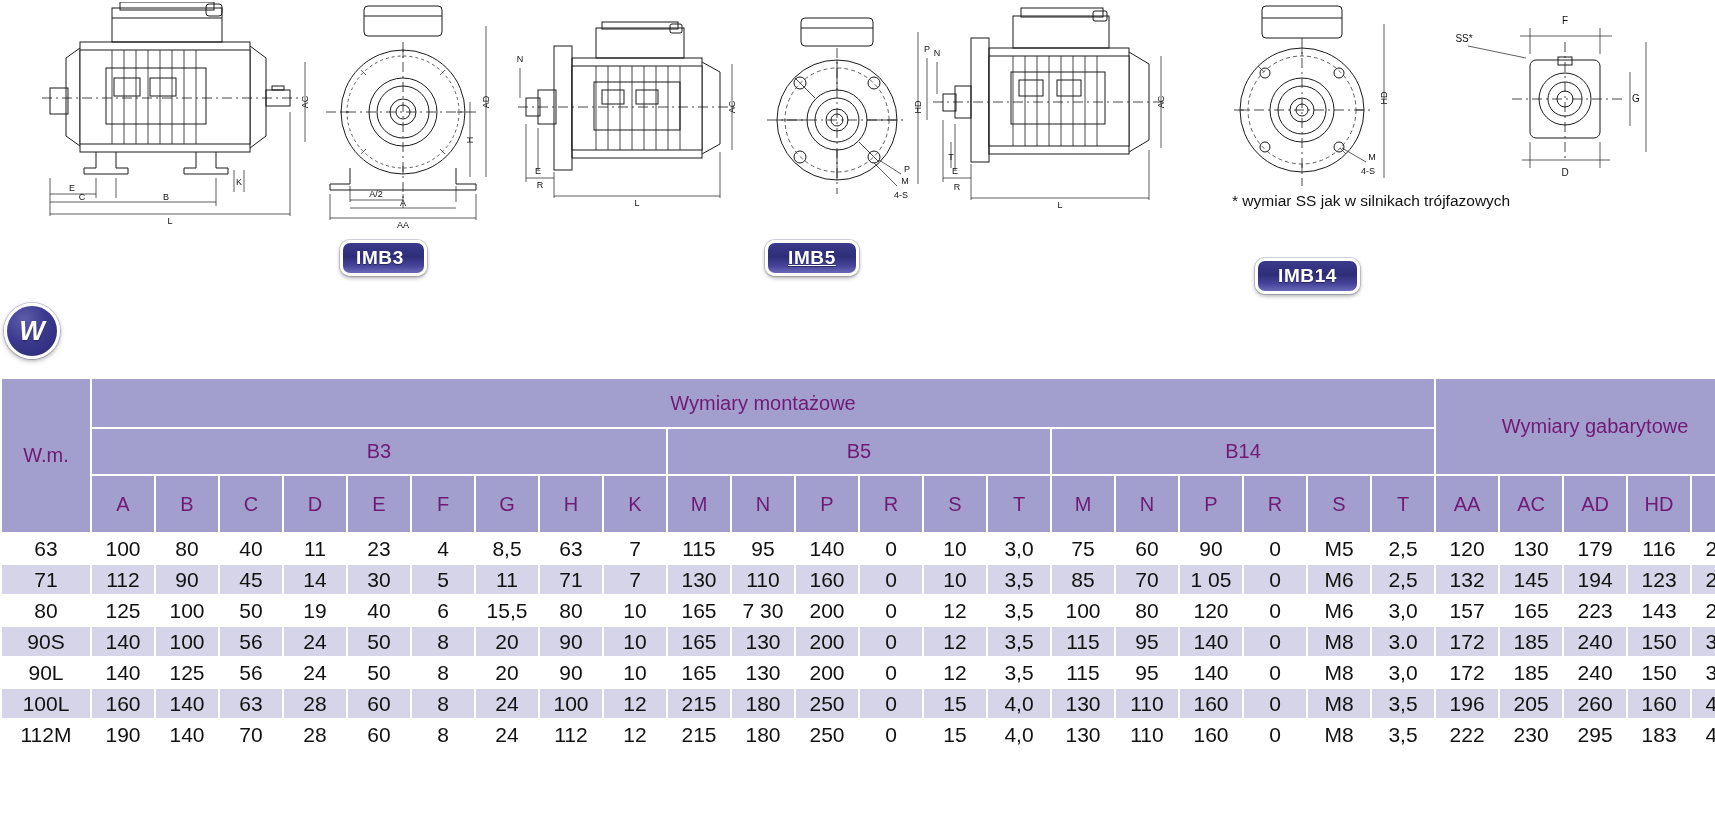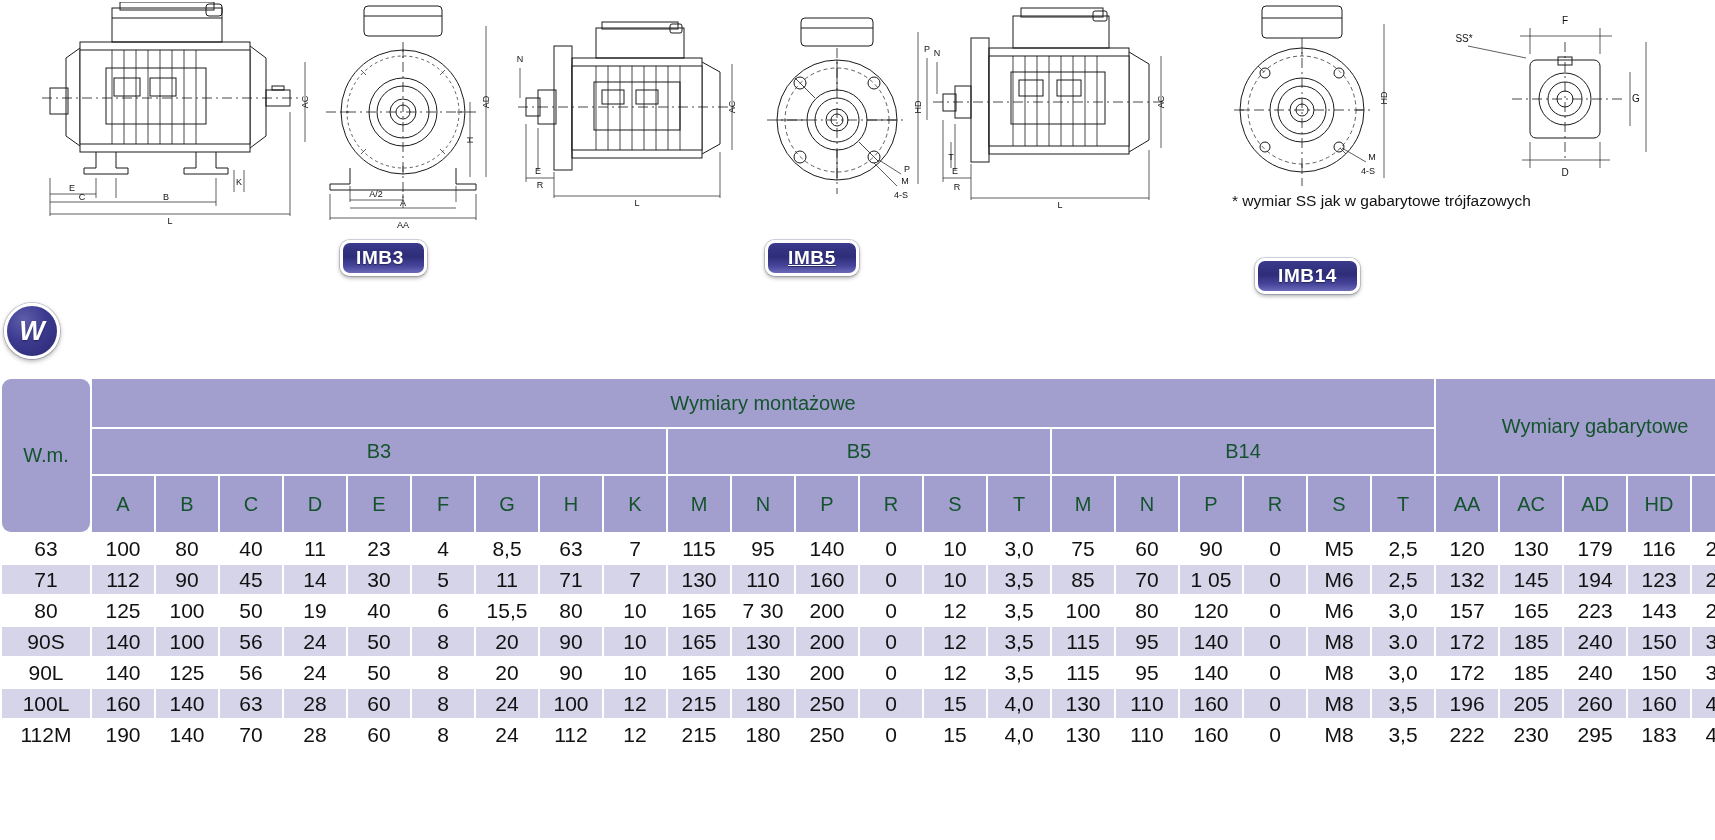--- a/index.html
+++ b/index.html
@@ -98,32 +98,32 @@
     width: 1715px;
   }
   table.dims {
     border-collapse: separate;
     border-spacing: 2px;
     width: 1715px;
     table-layout: fixed;
   }
   table.dims th {
     background: #a29fce;
-    color: #14532d;
+    color: #701a75;
     font-weight: normal;
     font-size: 20px;
     text-align: center;
     vertical-align: middle;
     padding: 0;
     border: 0;
   }
   th.grp-top   { height: 48px; font-size: 20px; }
   th.grp-mid   { height: 45px; font-size: 21px; }
   th.col-letter{ height: 56px; font-size: 21px; }
-  th.wm-cell   { font-size: 20px; border-radius: 9px; }
+  th.wm-cell   { font-size: 20px; }
 
   table.dims td {
     text-align: center;
     vertical-align: middle;
     font-size: 21px;
     color: #111;
     height: 29px;
     padding: 0;
     border: 0;
     background: #ffffff;
@@ -474,21 +474,21 @@
         <text x="135" y="174">D</text>
         <text x="206" y="100">G</text>
         <text x="34" y="40">SS*</text>
       </g>
     </svg>
 
     <div class="imb-badge" id="imb3">IMB3</div>
     <div class="imb-badge" id="imb5">IMB5</div>
     <div class="imb-badge" id="imb14">IMB14</div>
 
-    <div class="footnote">* wymiar SS jak w gabarytowe trójfazowych</div>
+    <div class="footnote">* wymiar SS jak w silnikach trójfazowych</div>
   </div>
 
   <div id="w-badge">W</div>
 
   <div id="table-wrap">
     <table class="dims">
       <colgroup>
         <col style="width:88px">
         <col span="26" style="width:62px">
       </colgroup>

